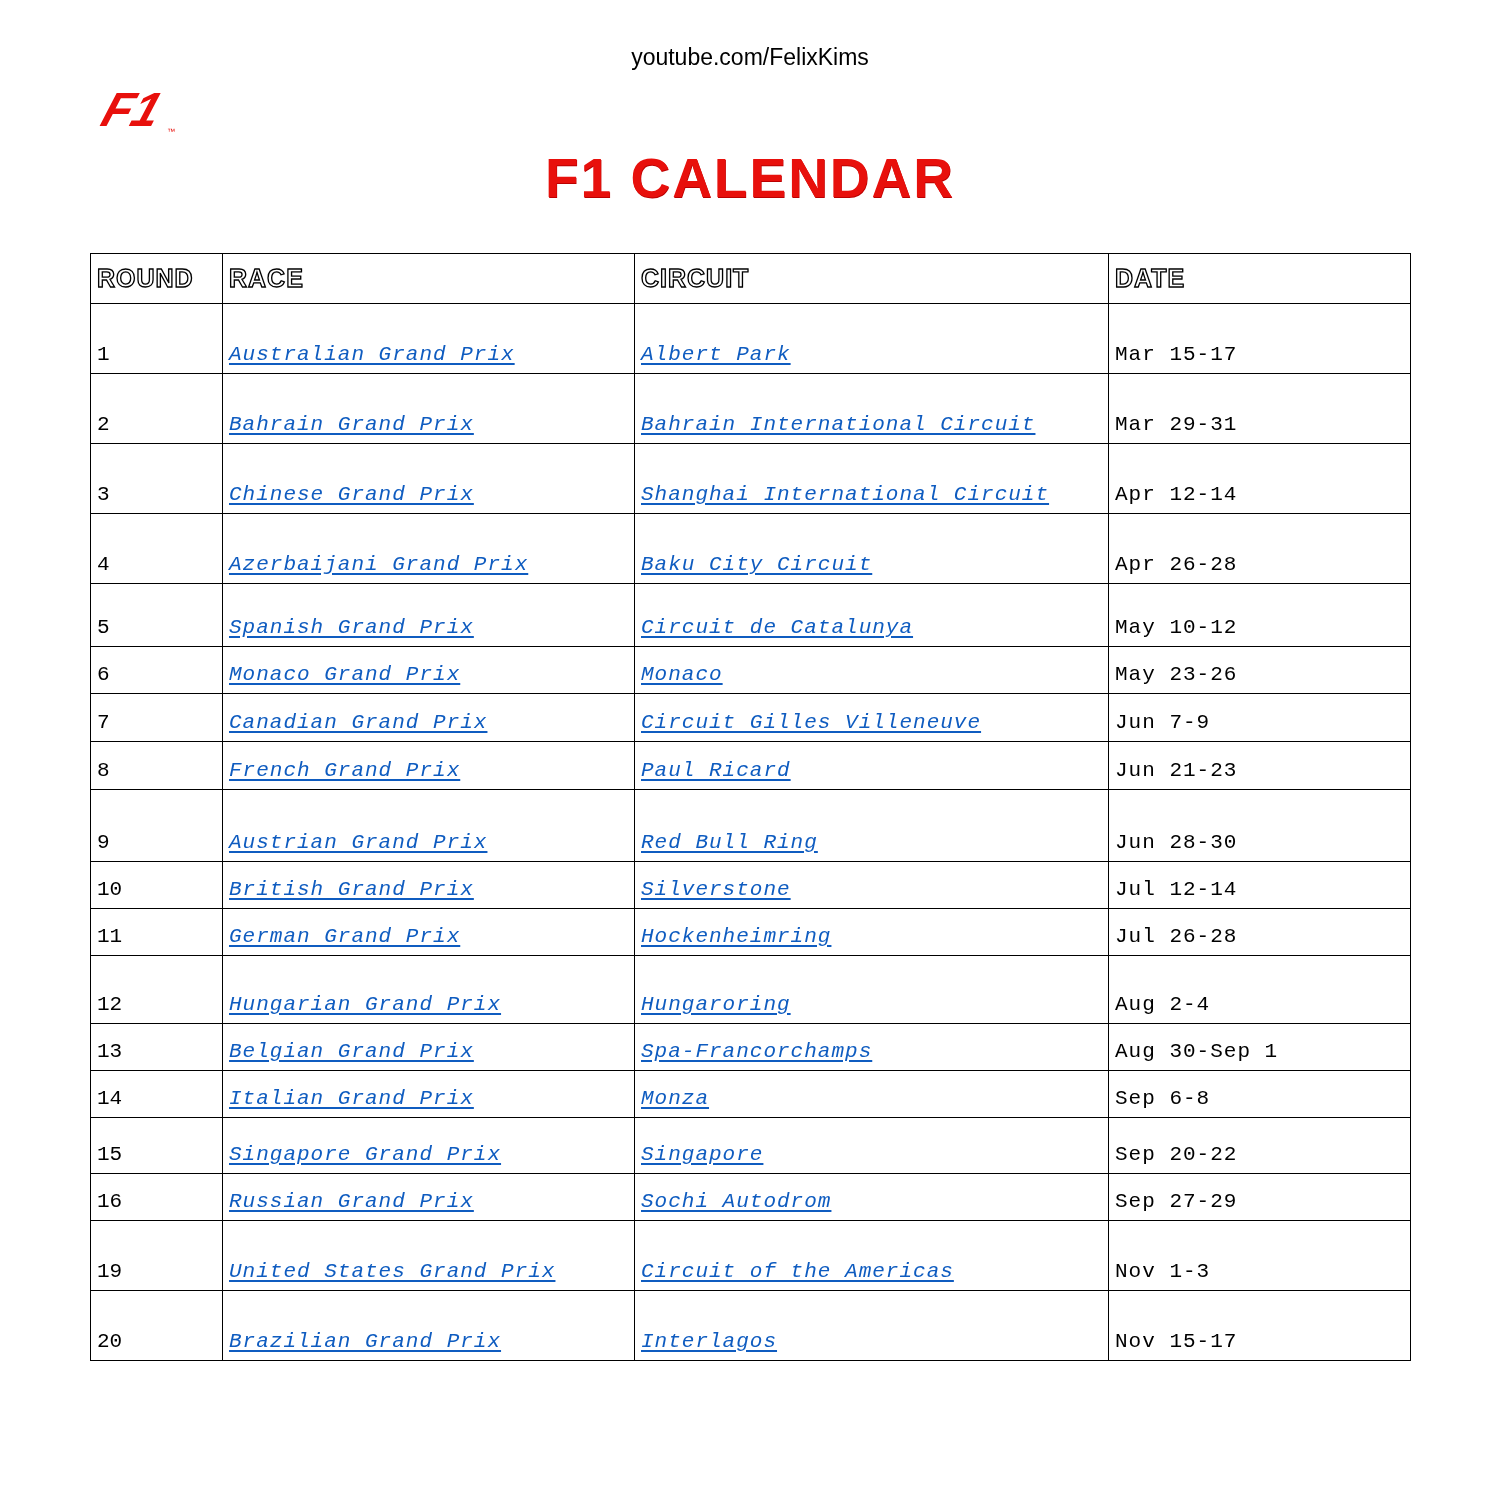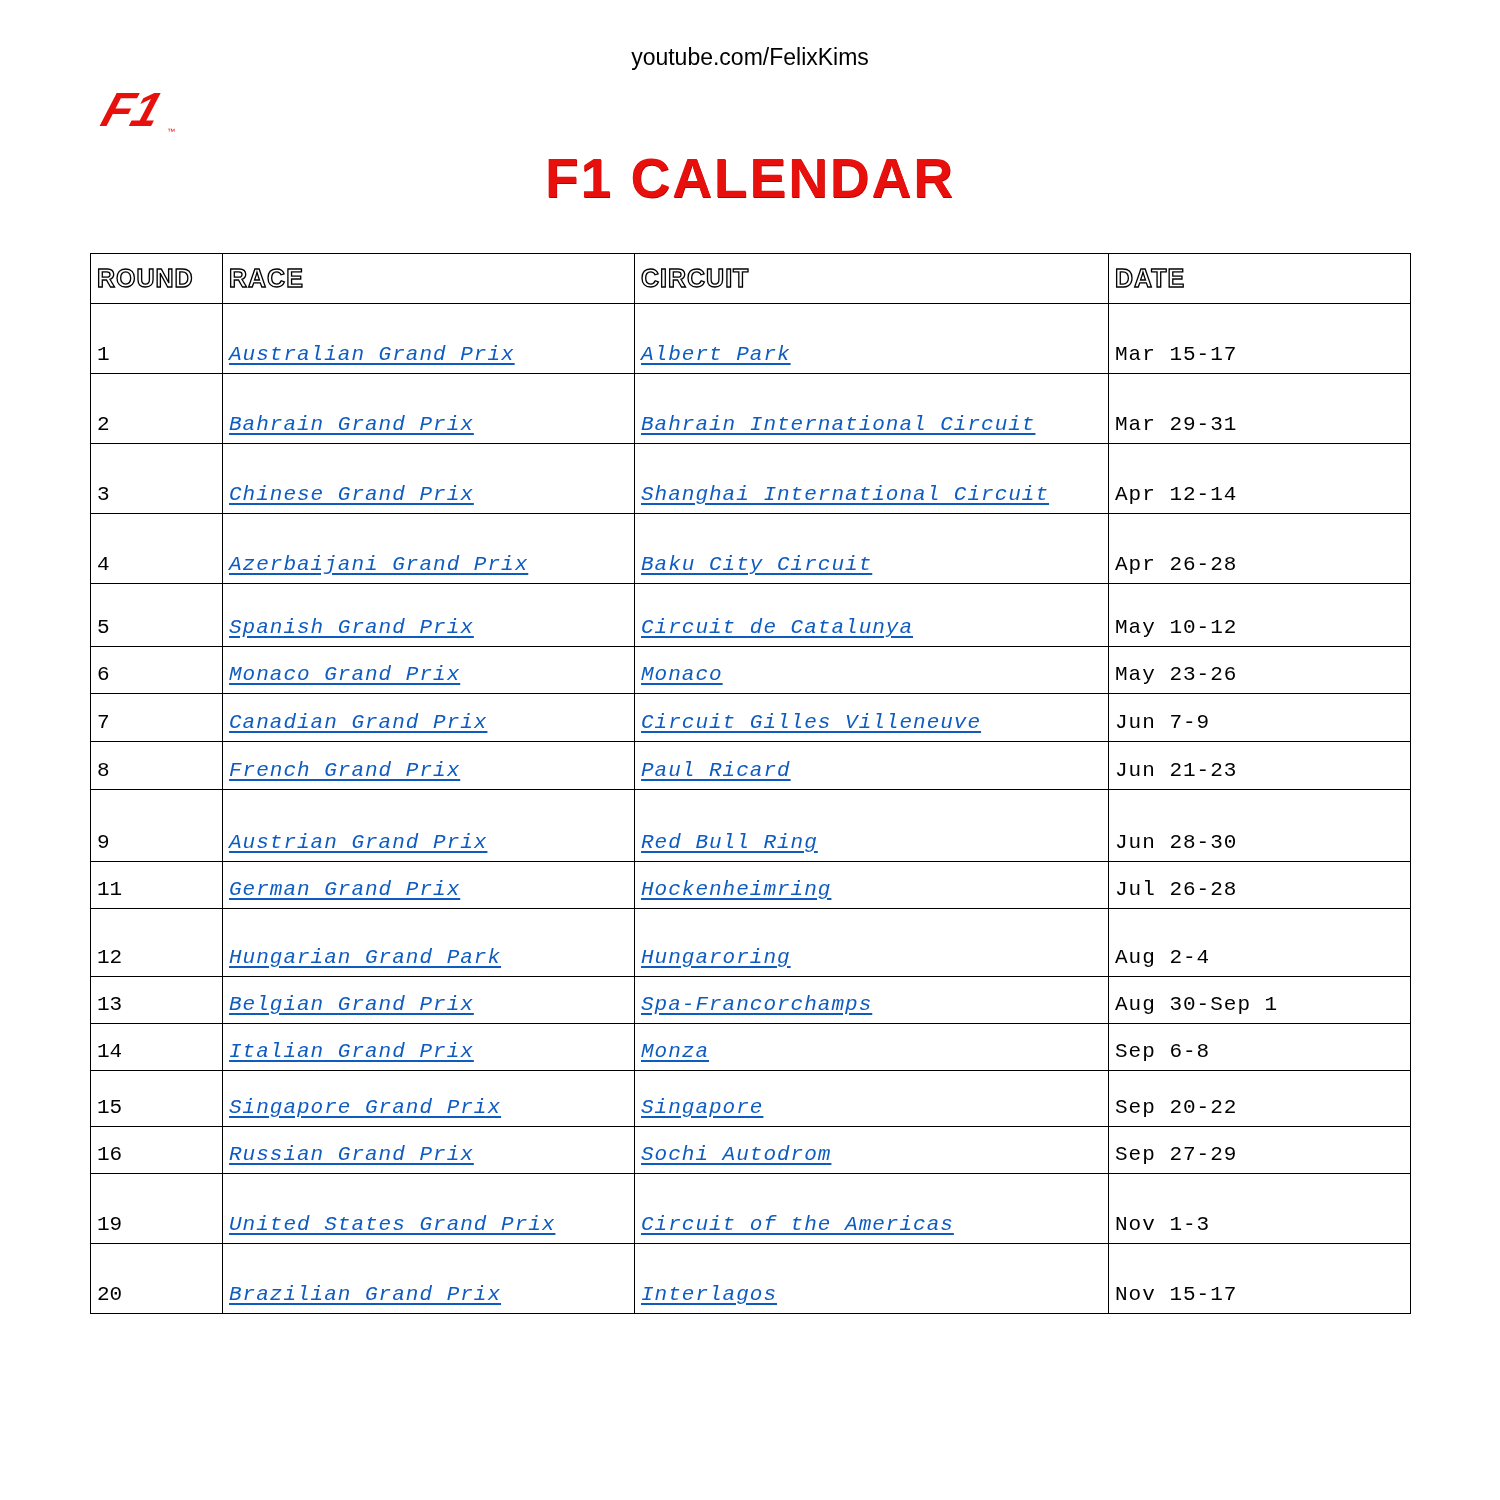--- a/index.html
+++ b/index.html
@@ -182,28 +182,34 @@
           <td><a class="link" href="#">Paul Ricard</a></td>
           <td class="date">Jun 21-23</td>
         </tr>
         <tr style="height: 72px;">
           <td class="round">9</td>
           <td><a class="link" href="#">Austrian Grand Prix</a></td>
           <td><a class="link" href="#">Red Bull Ring</a></td>
           <td class="date">Jun 28-30</td>
         </tr>
         <tr style="height: 47px;">
+          <td class="round">10</td>
+          <td><a class="link" href="#">British Grand Prix</a></td>
+          <td><a class="link" href="#">Silverstone</a></td>
+          <td class="date">Jul 12-14</td>
+        </tr>
+        <tr style="height: 47px;">
           <td class="round">11</td>
           <td><a class="link" href="#">German Grand Prix</a></td>
           <td><a class="link" href="#">Hockenheimring</a></td>
           <td class="date">Jul 26-28</td>
         </tr>
         <tr style="height: 68px;">
           <td class="round">12</td>
-          <td><a class="link" href="#">Hungarian Grand Park</a></td>
+          <td><a class="link" href="#">Hungarian Grand Prix</a></td>
           <td><a class="link" href="#">Hungaroring</a></td>
           <td class="date">Aug 2-4</td>
         </tr>
         <tr style="height: 47px;">
           <td class="round">13</td>
           <td><a class="link" href="#">Belgian Grand Prix</a></td>
           <td><a class="link" href="#">Spa-Francorchamps</a></td>
           <td class="date">Aug 30-Sep 1</td>
         </tr>
         <tr style="height: 47px;">

